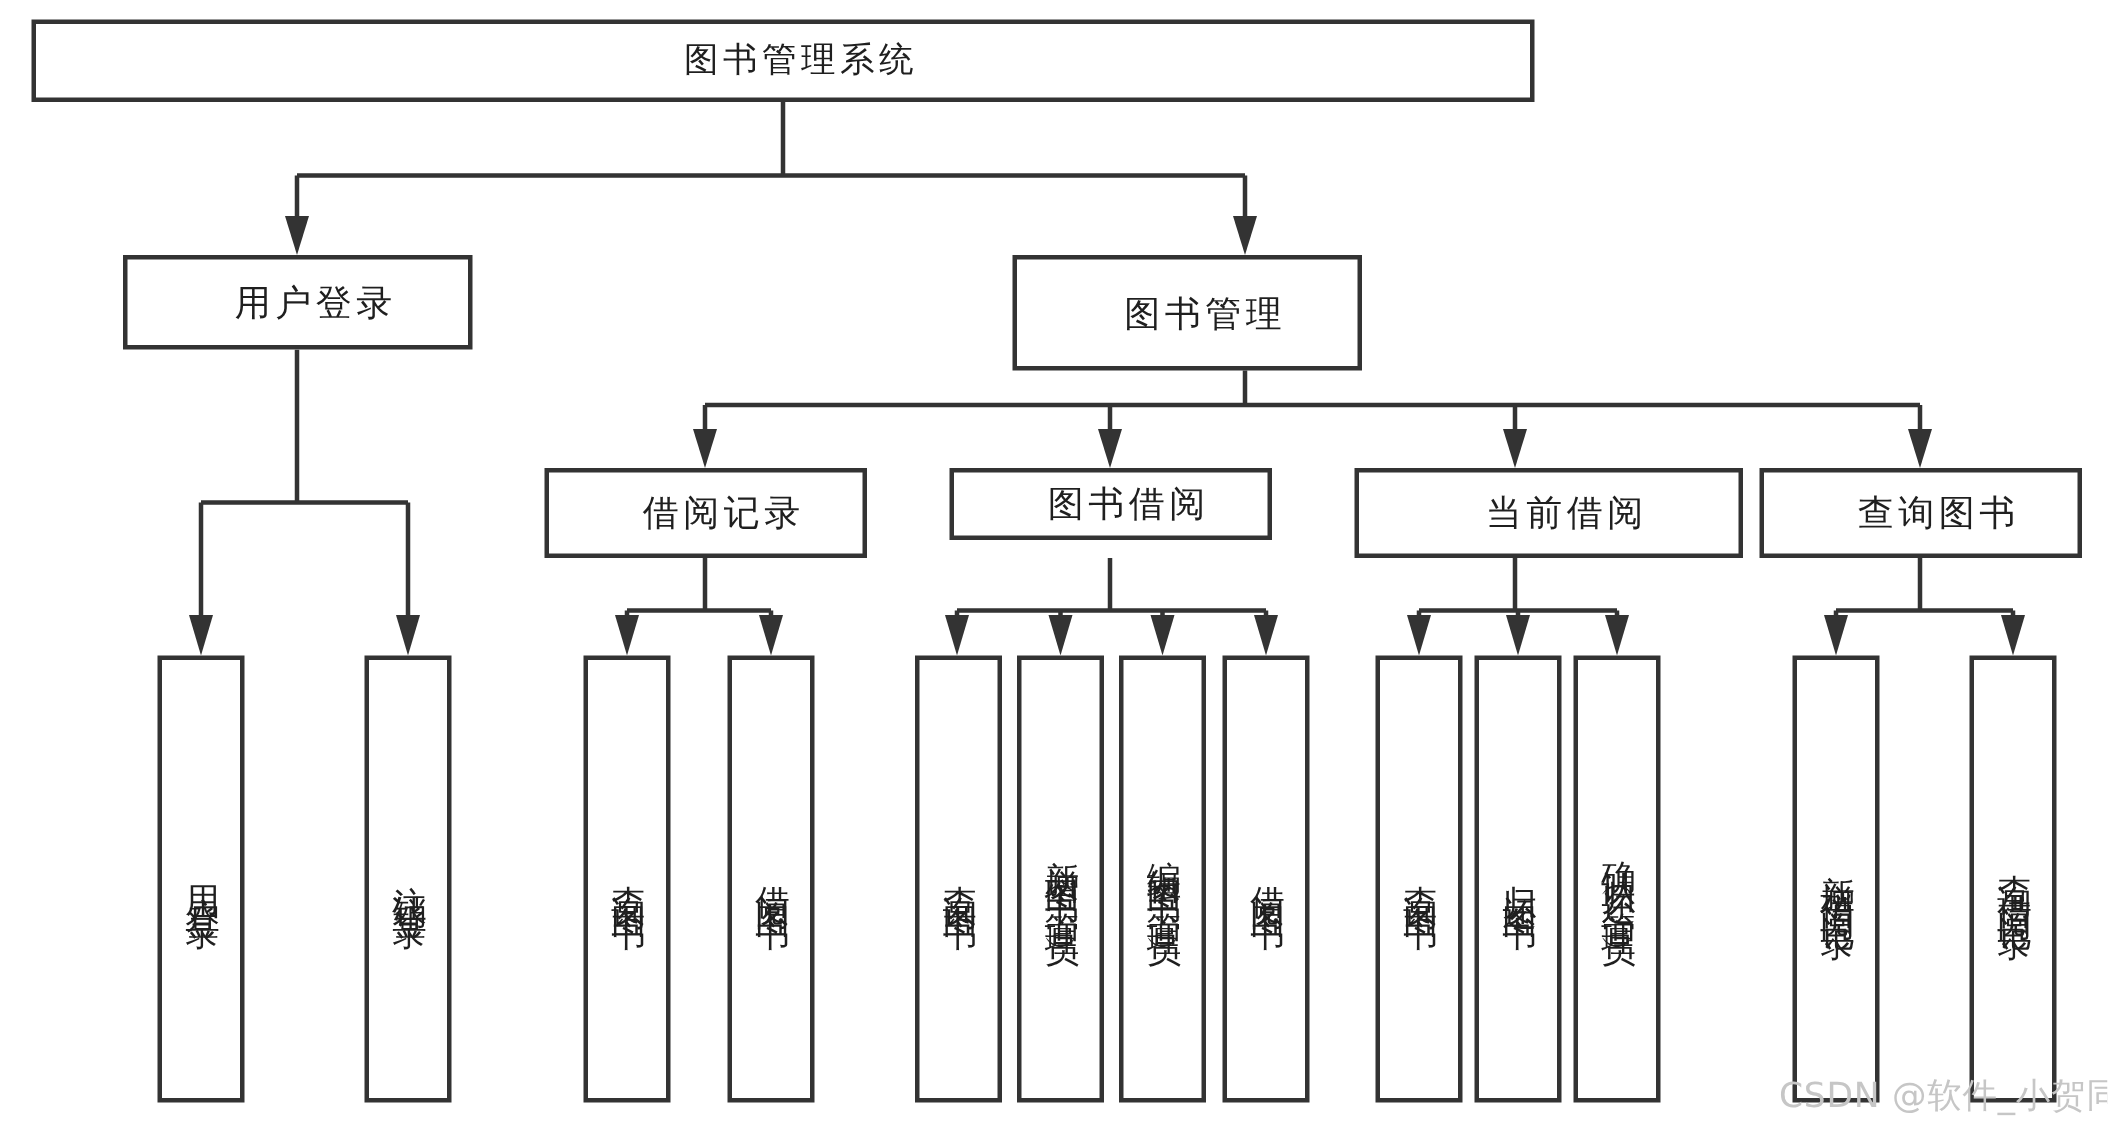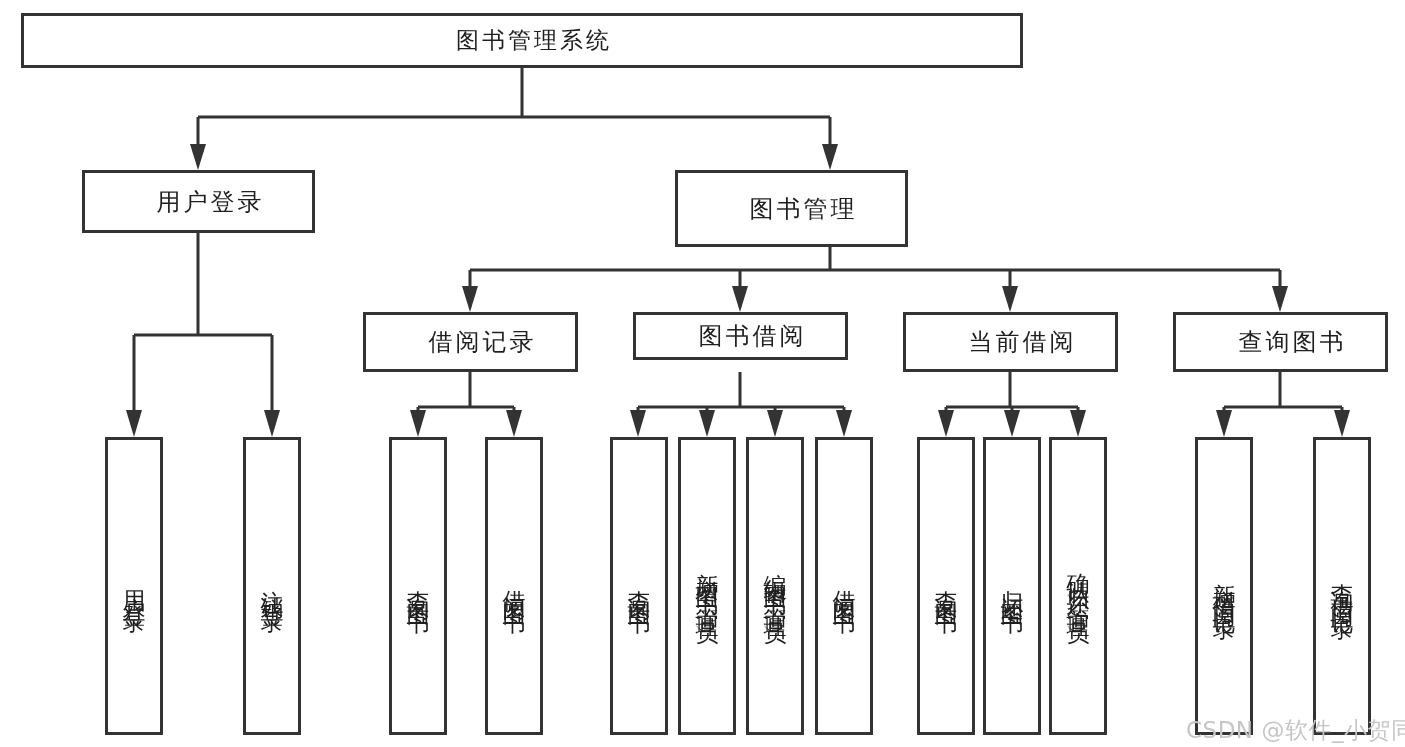--- a/index.html
+++ b/index.html
@@ -96,21 +96,21 @@
     <polygon class="arrowhead" points="1334,410 1350,410 1342,437"></polygon>
   </svg>
 
   <div class="box h root" style="left:21px; top:13px; width:1002px; height:55px;">图书管理系统</div>
 
   <div class="box h" style="left:82px; top:170px; width:233px; height:63px;">用户登录</div>
   <div class="box h" style="left:675px; top:170px; width:233px; height:77px;text-align:center;">图书管理</div>
 
   <div class="box h" style="left:363px; top:312px; width:215px; height:60px;">借阅记录</div>
   <div class="box h" style="left:633px; top:312px; width:215px; height:48px;">图书借阅</div>
-  <div class="box h" style="left:903px; top:312px; width:215px; height:60px;">当前借阅</div>
+  <div class="box h" style="left:903px; top:312px; width:259px; height:60px;">当前借阅</div>
   <div class="box h" style="left:1173px; top:312px; width:215px; height:60px;">查询图书</div>
 
   <div class="box leaf" style="left:105px; top:437px; width:58px; height:298px;">
     <span>用户登录</span>
   </div>
   <div class="box leaf" style="left:243px; top:437px; width:58px; height:298px;">
     <span>注销登录</span>
   </div>
 
   <div class="box leaf" style="left:389px; top:437px; width:58px; height:298px;">

